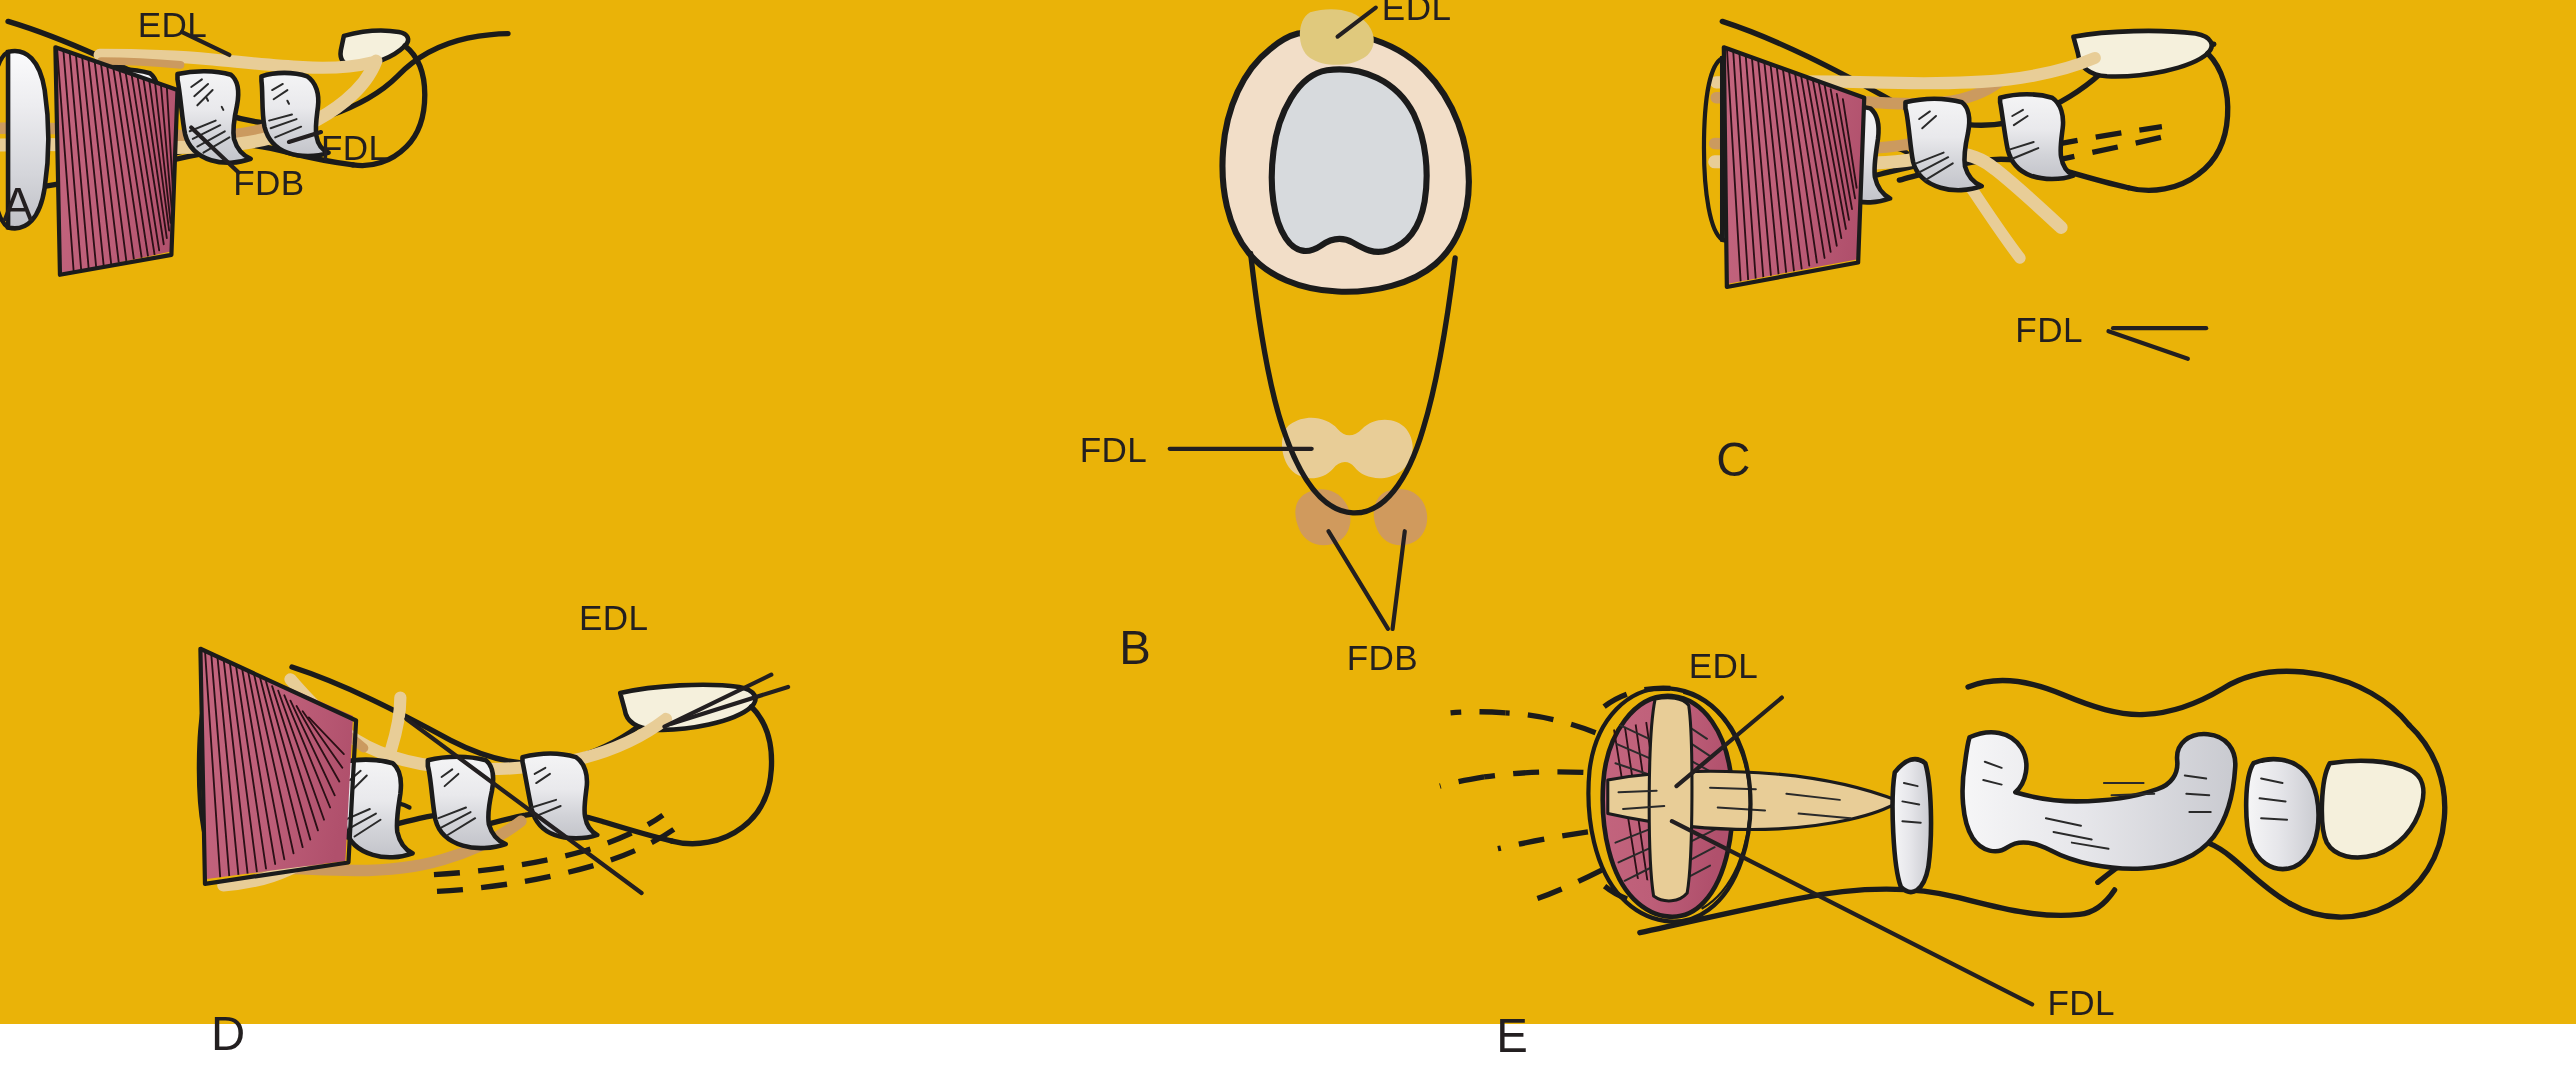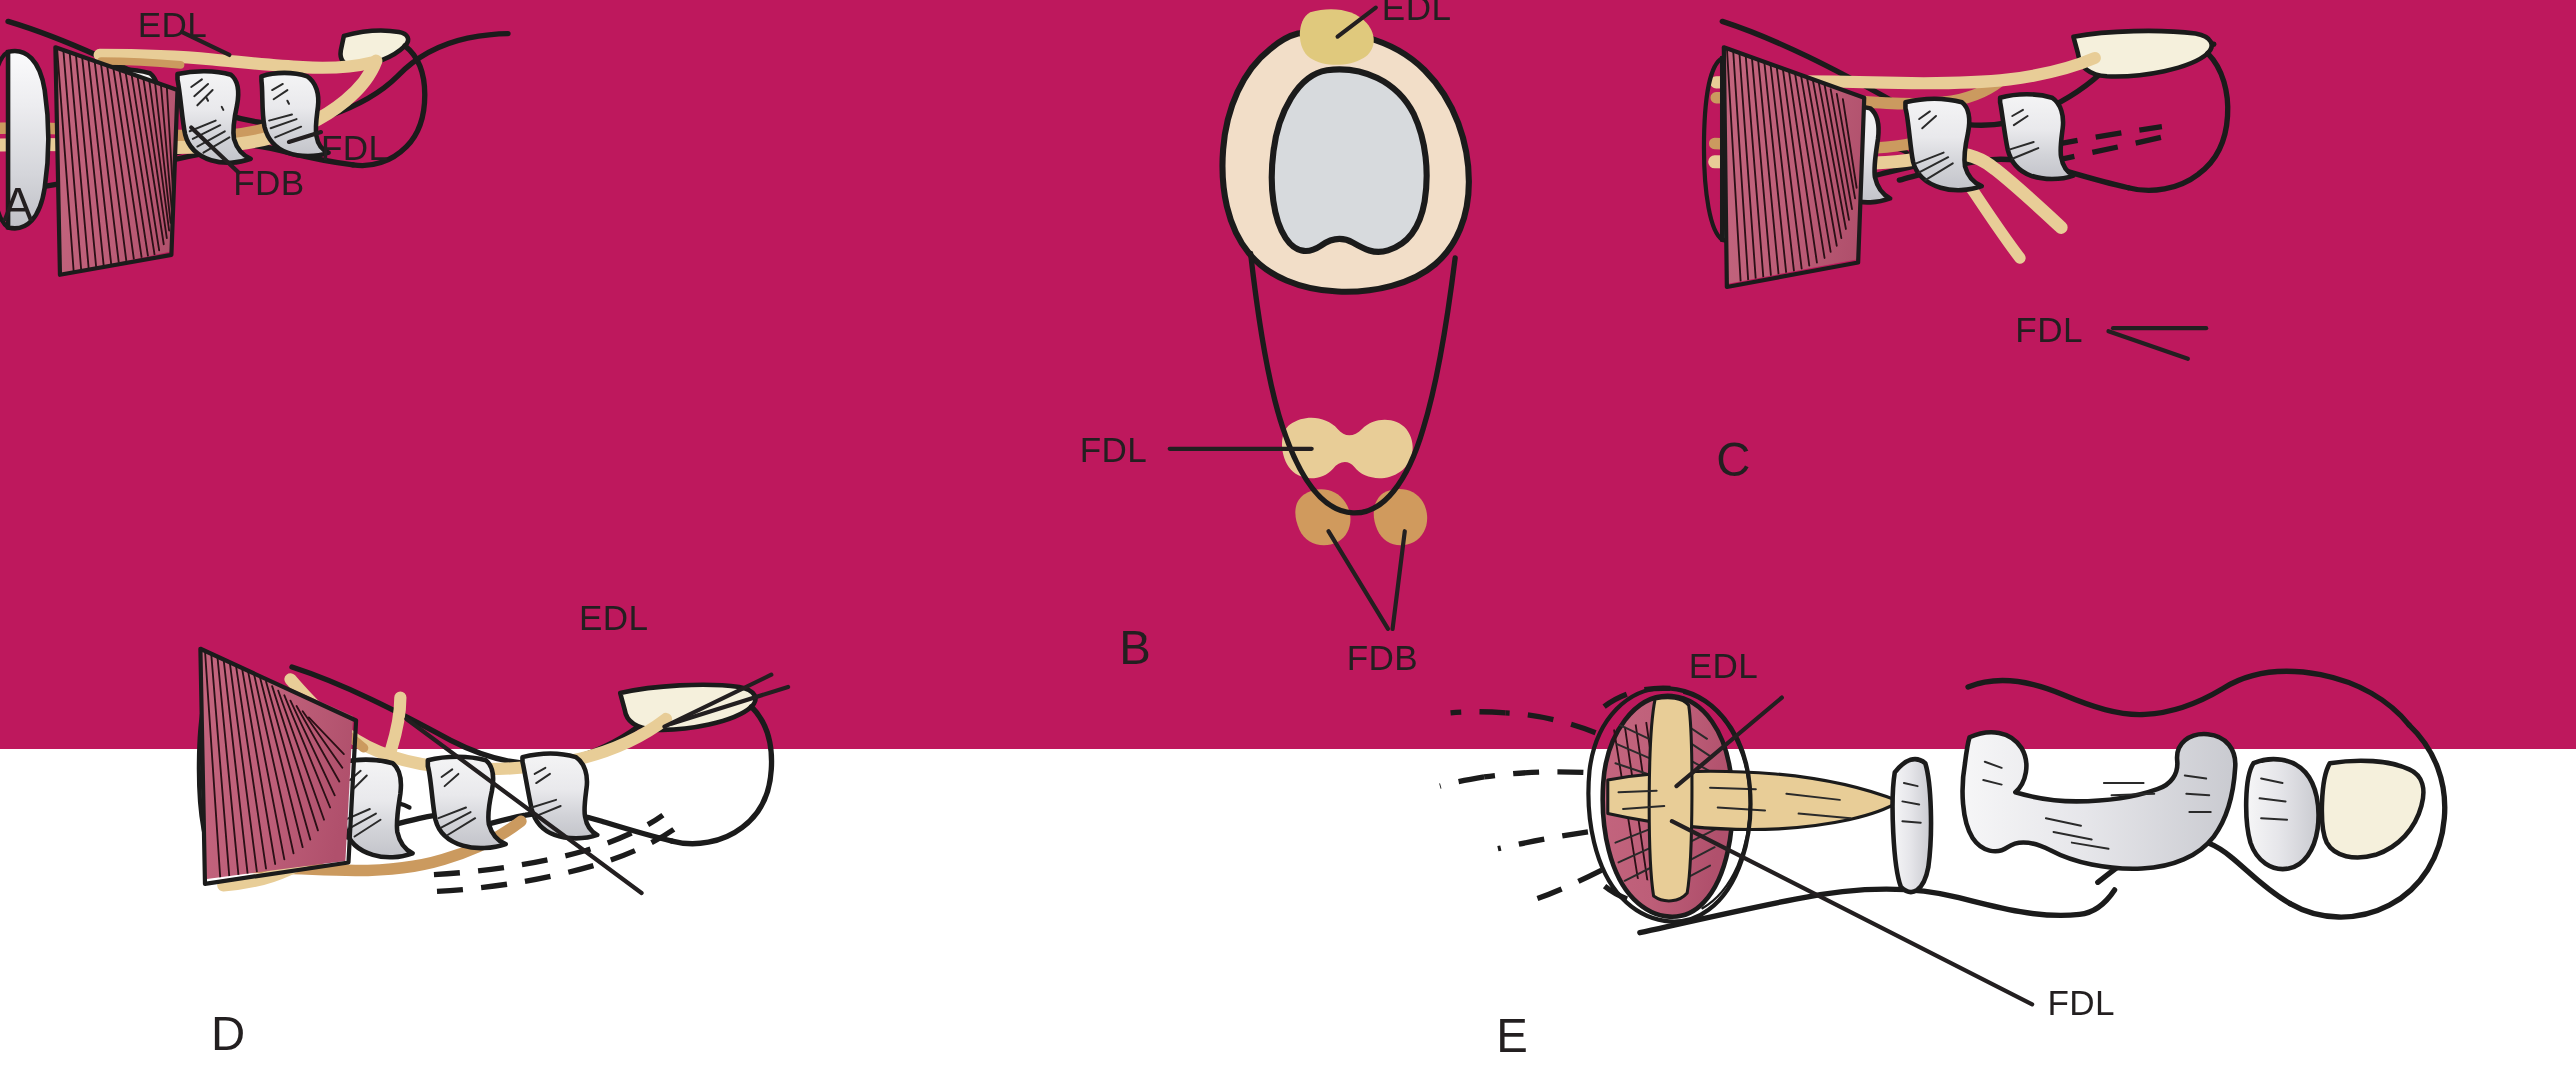--- a/index.html
+++ b/index.html
@@ -9,22 +9,22 @@
   }
   body {
     width: 2576px;
     height: 1067px;
     font-family: "Liberation Sans", sans-serif;
     overflow: hidden;
   }
   #figure-root {
     position: relative;
     width: 2576px;
-    height: 749px;
-    background: #be185d;
+    height: 1024px;
+    background: #eab308;
   }
   svg.fig {
     position: absolute;
     top: 0; left: 0;
     width: 2576px;
     height: 1067px;
     display: block;
   }
   .lbl {
     font-family: "Liberation Sans", sans-serif;

